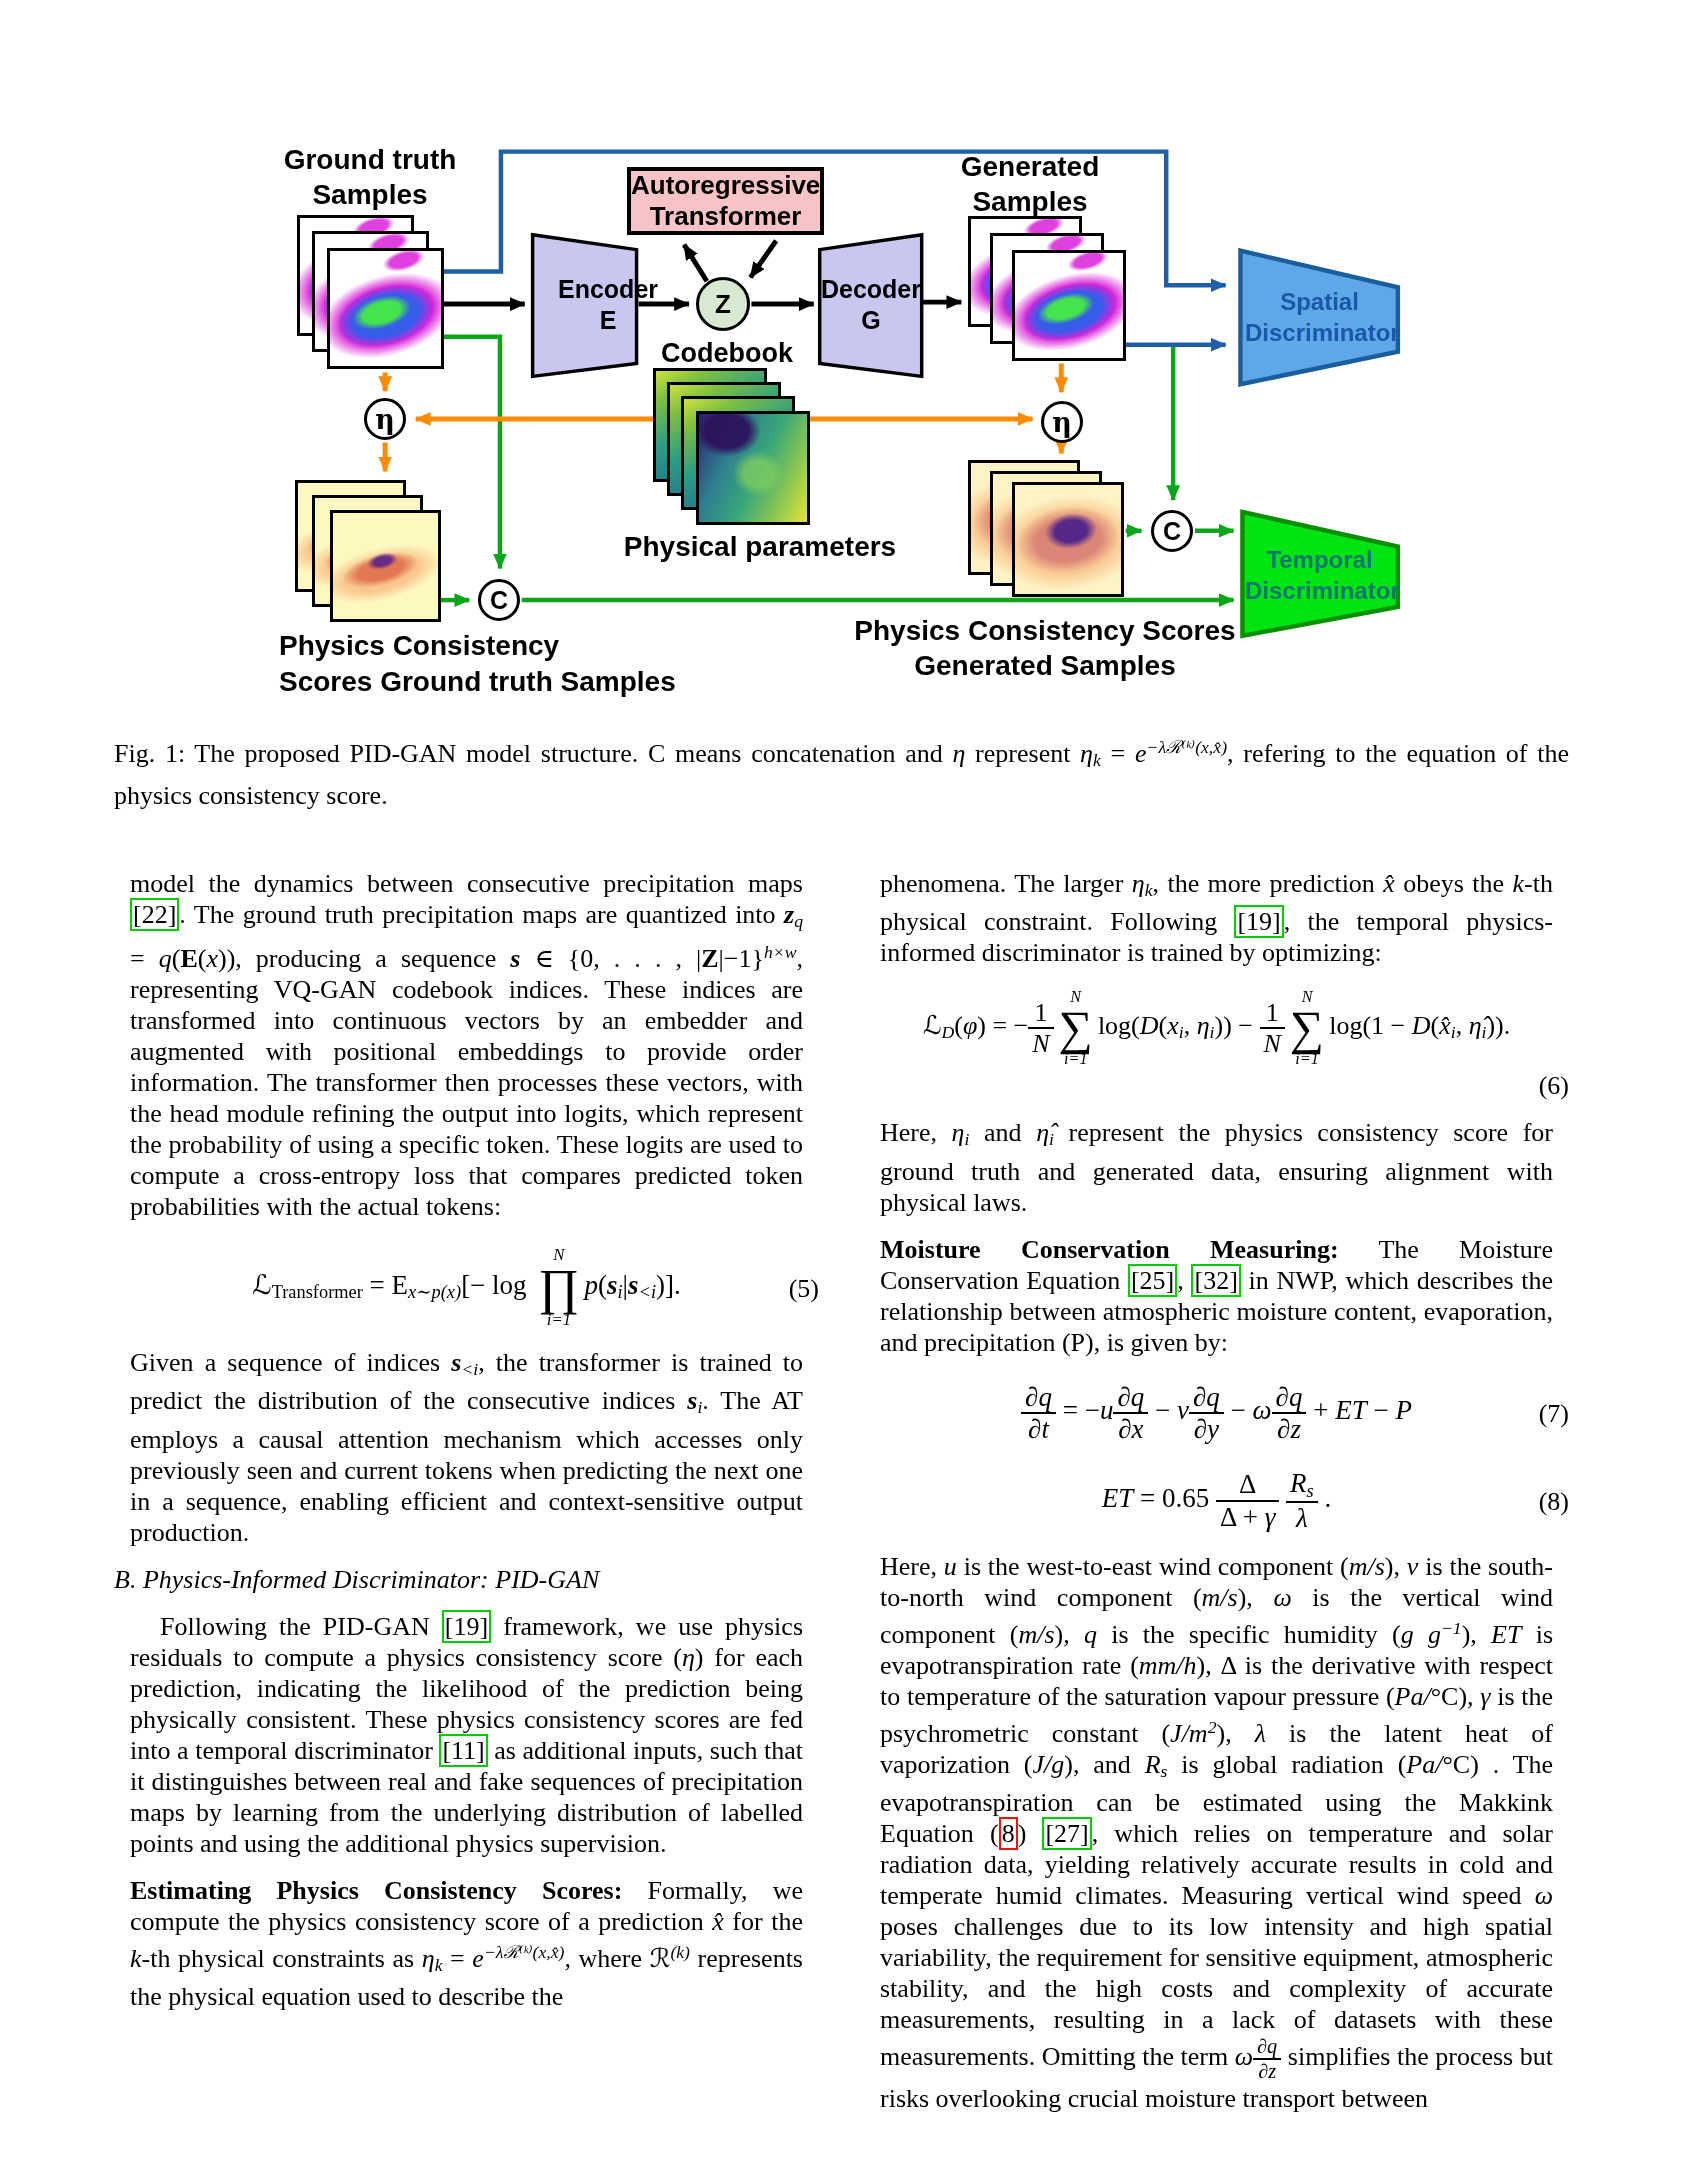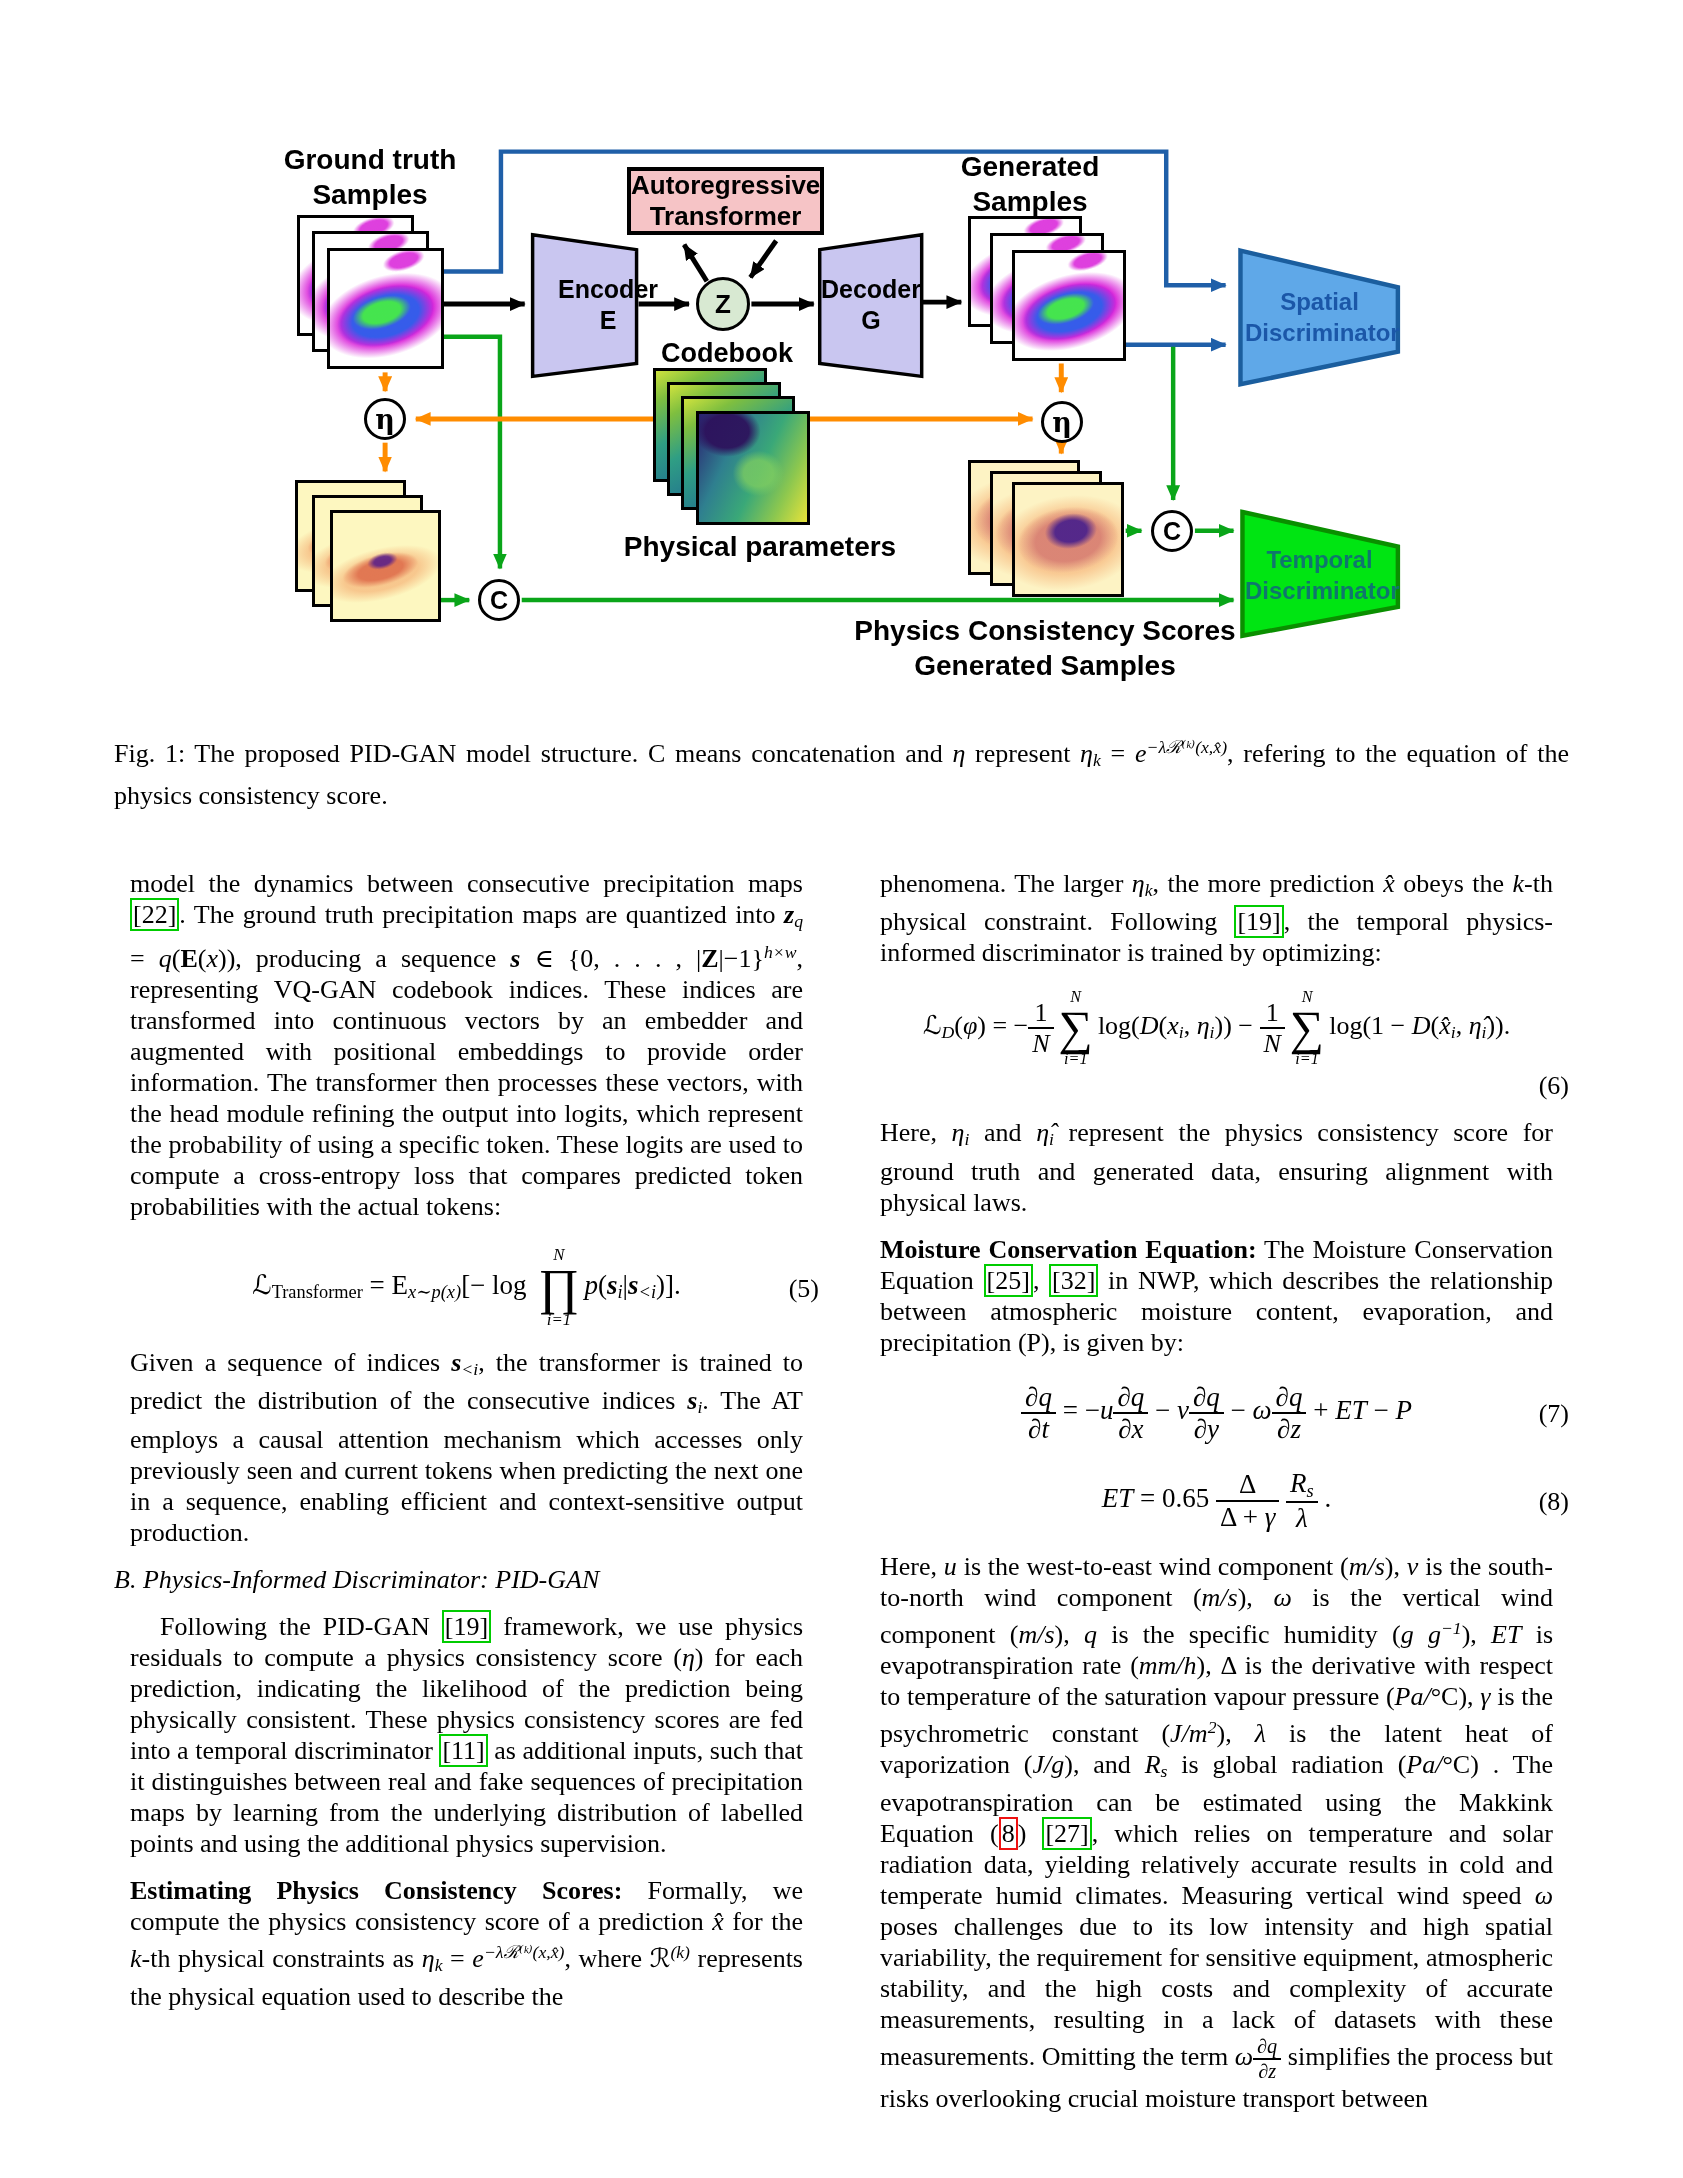--- a/index.html
+++ b/index.html
@@ -224,20 +224,24 @@
 
     <div class="flabel" style="left:1245px;top:286px;width:149px;font-size:24px;line-height:31px;color:#1b57a8;">
       <div>Spatial</div>
       <div>Discriminator</div>
     </div>
     <div class="flabel" style="left:1245px;top:544px;width:149px;font-size:24px;line-height:31px;color:#0f766e;">
       <div>Temporal</div>
       <div>Discriminator</div>
     </div>
 
+    <div class="flabel" style="left:279px;top:628px;width:436px;font-size:28px;line-height:36px;text-align:left;">
+      <div>Physics Consistency</div>
+      <div>Scores Ground truth Samples</div>
+    </div>
     <div class="flabel" style="left:840px;top:613px;width:410px;font-size:28px;line-height:35px;">
       <div>Physics Consistency Scores</div>
       <div>Generated Samples</div>
     </div>
   </div>
 
   <div class="caption"><span class="mr">Fig. 1: The proposed PID-GAN model structure. C means concatenation and </span><span class="mi">η</span><span class="mr"> represent </span><span class="mi">η</span><span class="msub mi2">k</span><span class="mr"> = </span><span class="mi">e</span><span class="msup mi2">−λℛ⁽ᵏ⁾(x,x̂)</span><span class="mr">, refering to the equation of the physics consistency score.</span></div>
 
   <div class="col col-left">
     <p class="par"><span class="mr">model the dynamics between consecutive precipitation maps </span><span class="cite">[22]</span><span class="mr">. The ground truth precipitation maps are quantized into </span><span class="mbi">z</span><span class="msub mi2">q</span><span class="mr"> = </span><span class="mi">q</span><span class="mr">(</span><span class="mb">E</span><span class="mr">(</span><span class="mi">x</span><span class="mr">)), producing a sequence </span><span class="mbi">s</span><span class="mr"> ∈ {0, . . . , |</span><span class="mb">Z</span><span class="mr">|−1}</span><span class="msup mi2">h×w</span><span class="mr">, representing VQ-GAN codebook indices. These indices are transformed into continuous vectors by an embedder and augmented with positional embeddings to provide order information. The transformer then processes these vectors, with the head module refining the output into logits, which represent the probability of using a specific token. These logits are used to compute a cross-entropy loss that compares predicted token probabilities with the actual tokens:</span></p>
@@ -275,21 +279,21 @@
             <span class="fd"><span class="mi">N</span></span>
           </span><span class="big">
             <span class="lim">N</span>
             <span class="op">∑</span>
             <span class="lim">i=1</span>
           </span><span class="mr">log(1 − </span><span class="mi">D</span><span class="mr">(</span><span class="mi">x̂</span><span class="msub mi2">i</span><span class="mr">, </span><span class="mi">η̂</span><span class="msub mi2">i</span><span class="mr">)).</span></div>
       <div class="eq-num-line">(6)</div>
     </div>
 
     <p class="par"><span class="mr">Here, </span><span class="mi">η</span><span class="msub mi2">i</span><span class="mr"> and </span><span class="mi">η̂</span><span class="msub mi2">i</span><span class="mr"> represent the physics consistency score for ground truth and generated data, ensuring alignment with physical laws.</span></p>
-    <p class="par"><span class="mb">Moisture Conservation Equation:</span><span class="mr"> The Moisture Conservation Equation </span><span class="cite">[25]</span><span class="mr">, </span><span class="cite">[32]</span><span class="mr"> in NWP, which describes the relationship between atmospheric moisture content, evaporation, and precipitation (P), is given by:</span></p>
+    <p class="par"><span class="mb">Moisture Conservation Measuring:</span><span class="mr"> The Moisture Conservation Equation </span><span class="cite">[25]</span><span class="mr">, </span><span class="cite">[32]</span><span class="mr"> in NWP, which describes the relationship between atmospheric moisture content, evaporation, and precipitation (P), is given by:</span></p>
 
     <div class="eq">
       <div class="eq-body"><span class="frac">
             <span class="fn"><span class="mi">∂q</span></span>
             <span class="fd"><span class="mi">∂t</span></span>
           </span><span class="mr"> = −</span><span class="mi">u</span><span class="frac">
             <span class="fn"><span class="mi">∂q</span></span>
             <span class="fd"><span class="mi">∂x</span></span>
           </span><span class="mr"> − </span><span class="mi">v</span><span class="frac">
             <span class="fn"><span class="mi">∂q</span></span>

